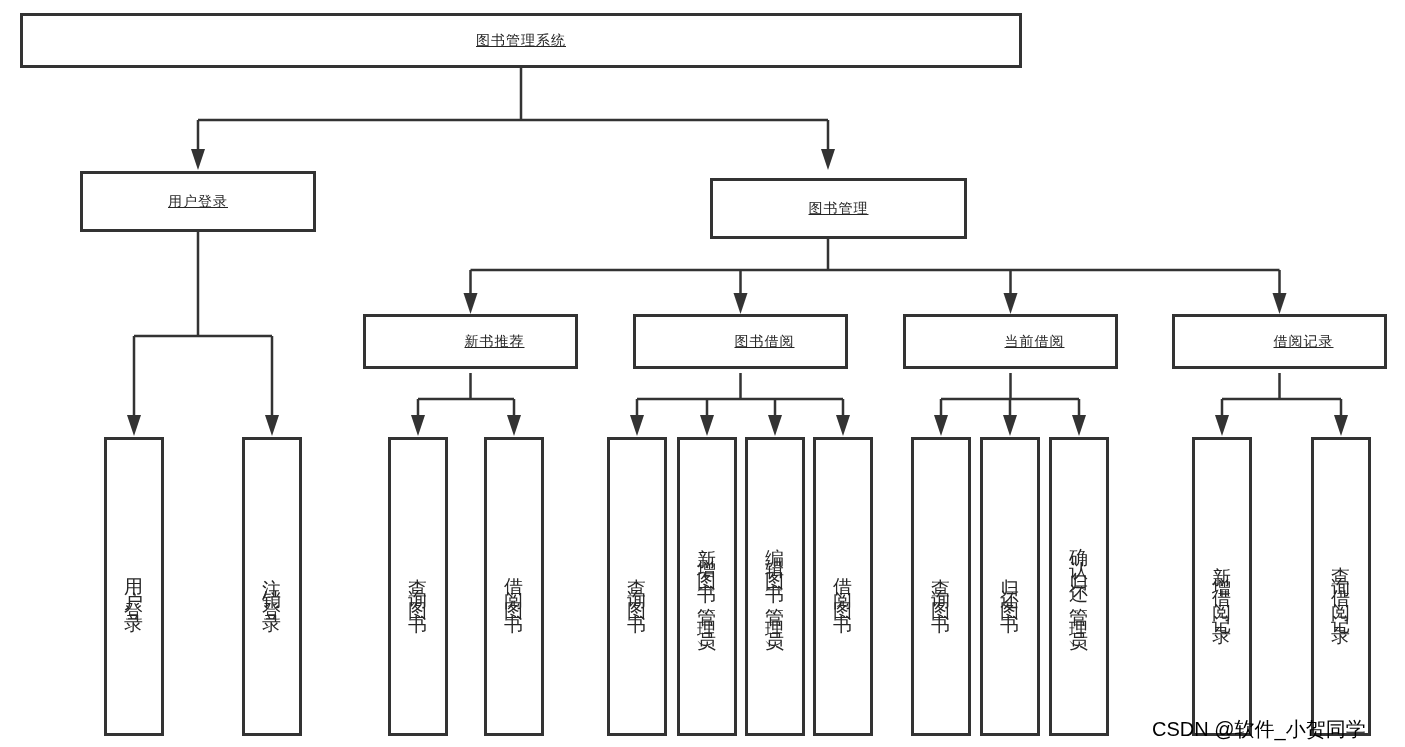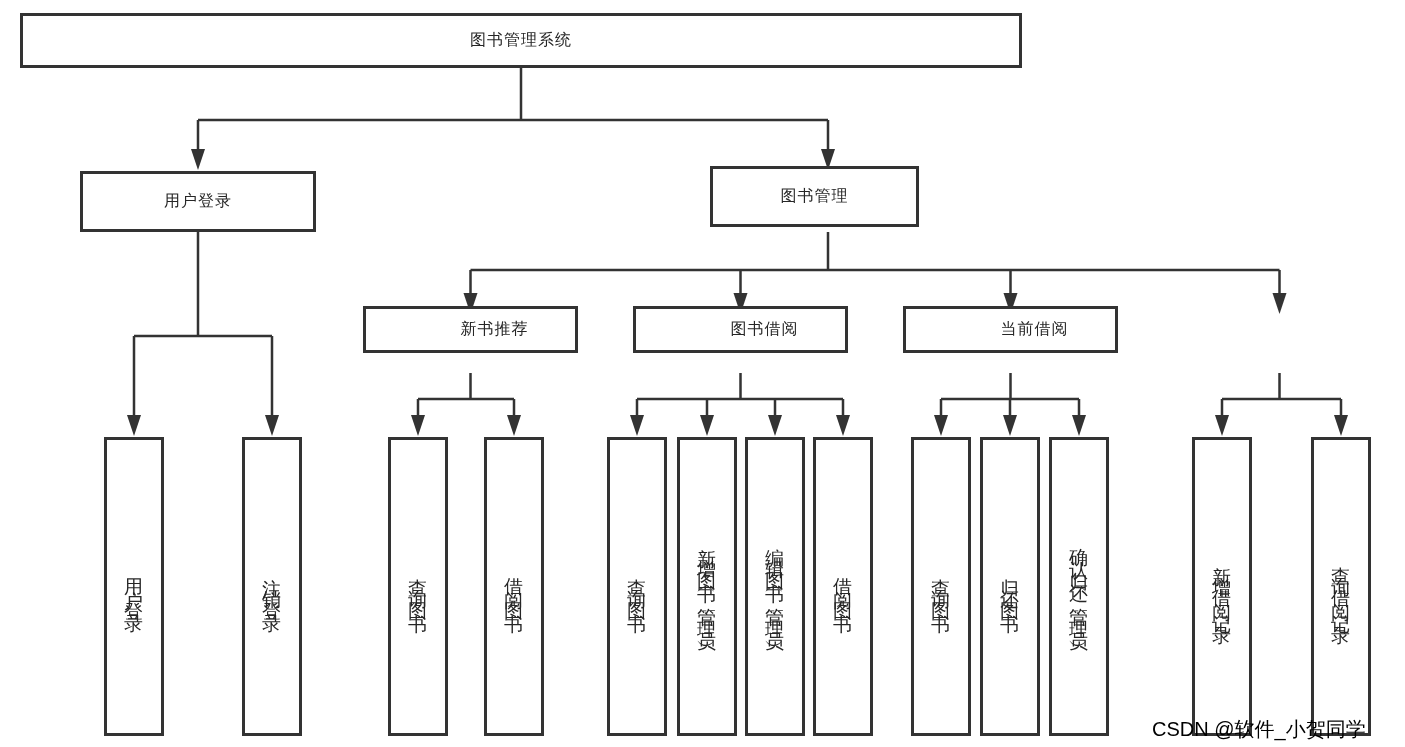--- a/index.html
+++ b/index.html
@@ -14,34 +14,34 @@
   .node {
     position:absolute;
     background:#ffffff;
     border:3px solid #333333;
     box-sizing:border-box;
     display:flex; align-items:center; justify-content:center;
     color:#262626;
     z-index:2;
     text-align:center;
   }
-  .hnode { font-size:16px; letter-spacing:1px; }
+  .hnode { font-size:14px; letter-spacing:1px;text-decoration:underline; }
   .vnode {
     writing-mode:vertical-rl;
     font-size:19px;
     letter-spacing:12px;
     line-height:1;
   }
   
   .root { left:20px; top:13px; width:1002px; height:55px; }
   
   .l2a { left:80px;  top:171px; width:236px; height:61px; }
-  .l2b { left:710px; top:166px; width:209px; height:61px; }
+  .l2b { left:710px; top:178px; width:257px; height:61px; }
   
-  .l3  { top:306px; width:215px; height:47px;padding-left:48px; }
+  .l3  { top:314px; width:215px; height:55px;padding-left:48px; }
   .l3a { left:363px; }  .l3b { left:633px; }
   .l3c { left:903px; }  .l3d { left:1172px; }
   
   .leaf { top:437px; width:60px; height:299px; }
   .b0  { left:104px; }  .b1  { left:242px; }
   .b2  { left:388px; }  .b3  { left:484px; }
   .b4  { left:607px; }  .b5  { left:677px; }
   .b6  { left:745px; }  .b7  { left:813px; }
   .b8  { left:911px; }  .b9  { left:980px; }
   .b10 { left:1049px; } .b11 { left:1192px; }
@@ -98,20 +98,21 @@
   </svg>
 
   <div class="node hnode root">图书管理系统</div>
 
   <div class="node hnode l2a">用户登录</div>
   <div class="node hnode l2b">图书管理</div>
 
   <div class="node hnode l3 l3a">新书推荐</div>
   <div class="node hnode l3 l3c">当前借阅</div>
   <div class="node hnode l3 l3b">图书借阅</div>
+  <div class="node hnode l3 l3d">借阅记录</div>
 
   <div class="node vnode leaf b0">用户登录</div>
   <div class="node vnode leaf b1">注销登录</div>
   <div class="node vnode leaf b2">查询图书</div>
   <div class="node vnode leaf b3">借阅图书</div>
   <div class="node vnode leaf b4">查询图书</div>
   <div class="node vnode leaf b5">新增图书（管理员）</div>
   <div class="node vnode leaf b6">编辑图书（管理员）</div>
   <div class="node vnode leaf b7">借阅图书</div>
   <div class="node vnode leaf b8">查询图书</div>

